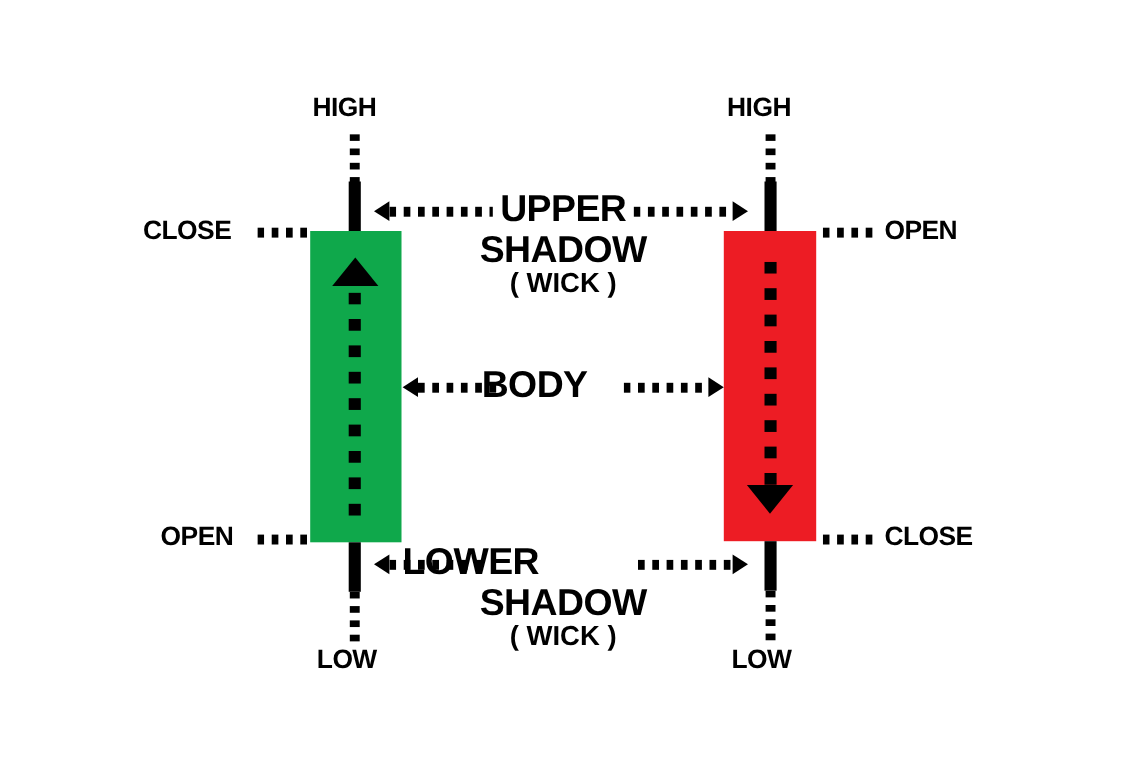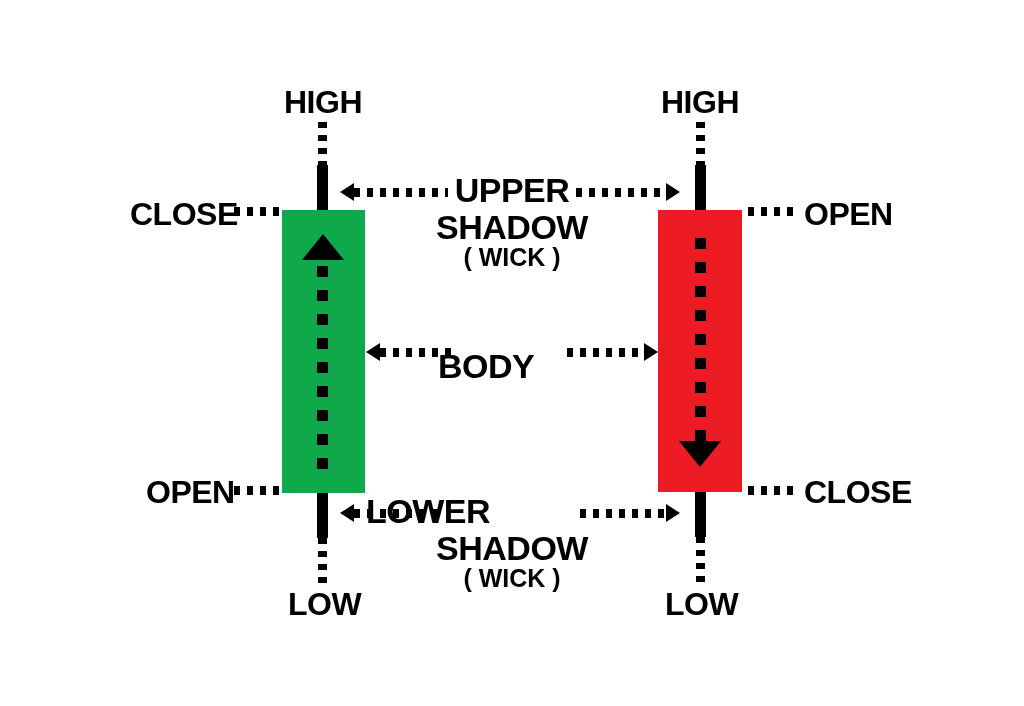--- a/index.html
+++ b/index.html
@@ -23,21 +23,21 @@
   .lbl {
     position: absolute;
     font-family: "Liberation Sans", sans-serif;
     font-weight: bold;
     color: #000000;
     white-space: nowrap;
     line-height: 1;
     letter-spacing: -0.5px;
   }
   .lbl-pt {               
-    font-size: 32px;
+    font-size: 24px;
   }
   .lbl-center {           
     font-size: 34px;
     text-align: center;
     letter-spacing: -0.5px;
   }
   .lbl-wick {             
     font-size: 25px;
     text-align: center;
     font-weight: bold;
@@ -166,21 +166,21 @@
     <div class="lbl lbl-center" style="left:0; top:210px; width:1024px;">SHADOW</div>
     <div class="lbl lbl-wick" style="left:0; top:245px; width:1024px;">( WICK )</div>
   </div>
 
   <div>
     <div class="tri tri-left" style="left:366px; top:343px;"></div>
     <div class="dot-h" style="left:380px; top:348px; width:77px; height:9px;"></div>
     <div class="dot-h" style="left:567px; top:348px; width:77px; height:9px;"></div>
     <div class="tri tri-right" style="left:644px; top:343px;"></div>
 
-    <div class="lbl lbl-center" style="left:0; top:349px; width:972px;">BODY</div>
+    <div class="lbl lbl-center" style="left:0; top:333px; width:972px;">BODY</div>
   </div>
 
   <div>
     <div class="tri tri-left" style="left:340px; top:504px;"></div>
     <div class="dot-h" style="left:354px; top:509px; width:90px; height:9px;"></div>
     <div class="dot-h" style="left:580px; top:509px; width:86px; height:9px;"></div>
     <div class="tri tri-right" style="left:666px; top:504px;"></div>
 
     <div class="lbl lbl-center" style="left:0; top:494px; width:856px;">LOWER</div>
     <div class="lbl lbl-center" style="left:0; top:531px; width:1024px;">SHADOW</div>

